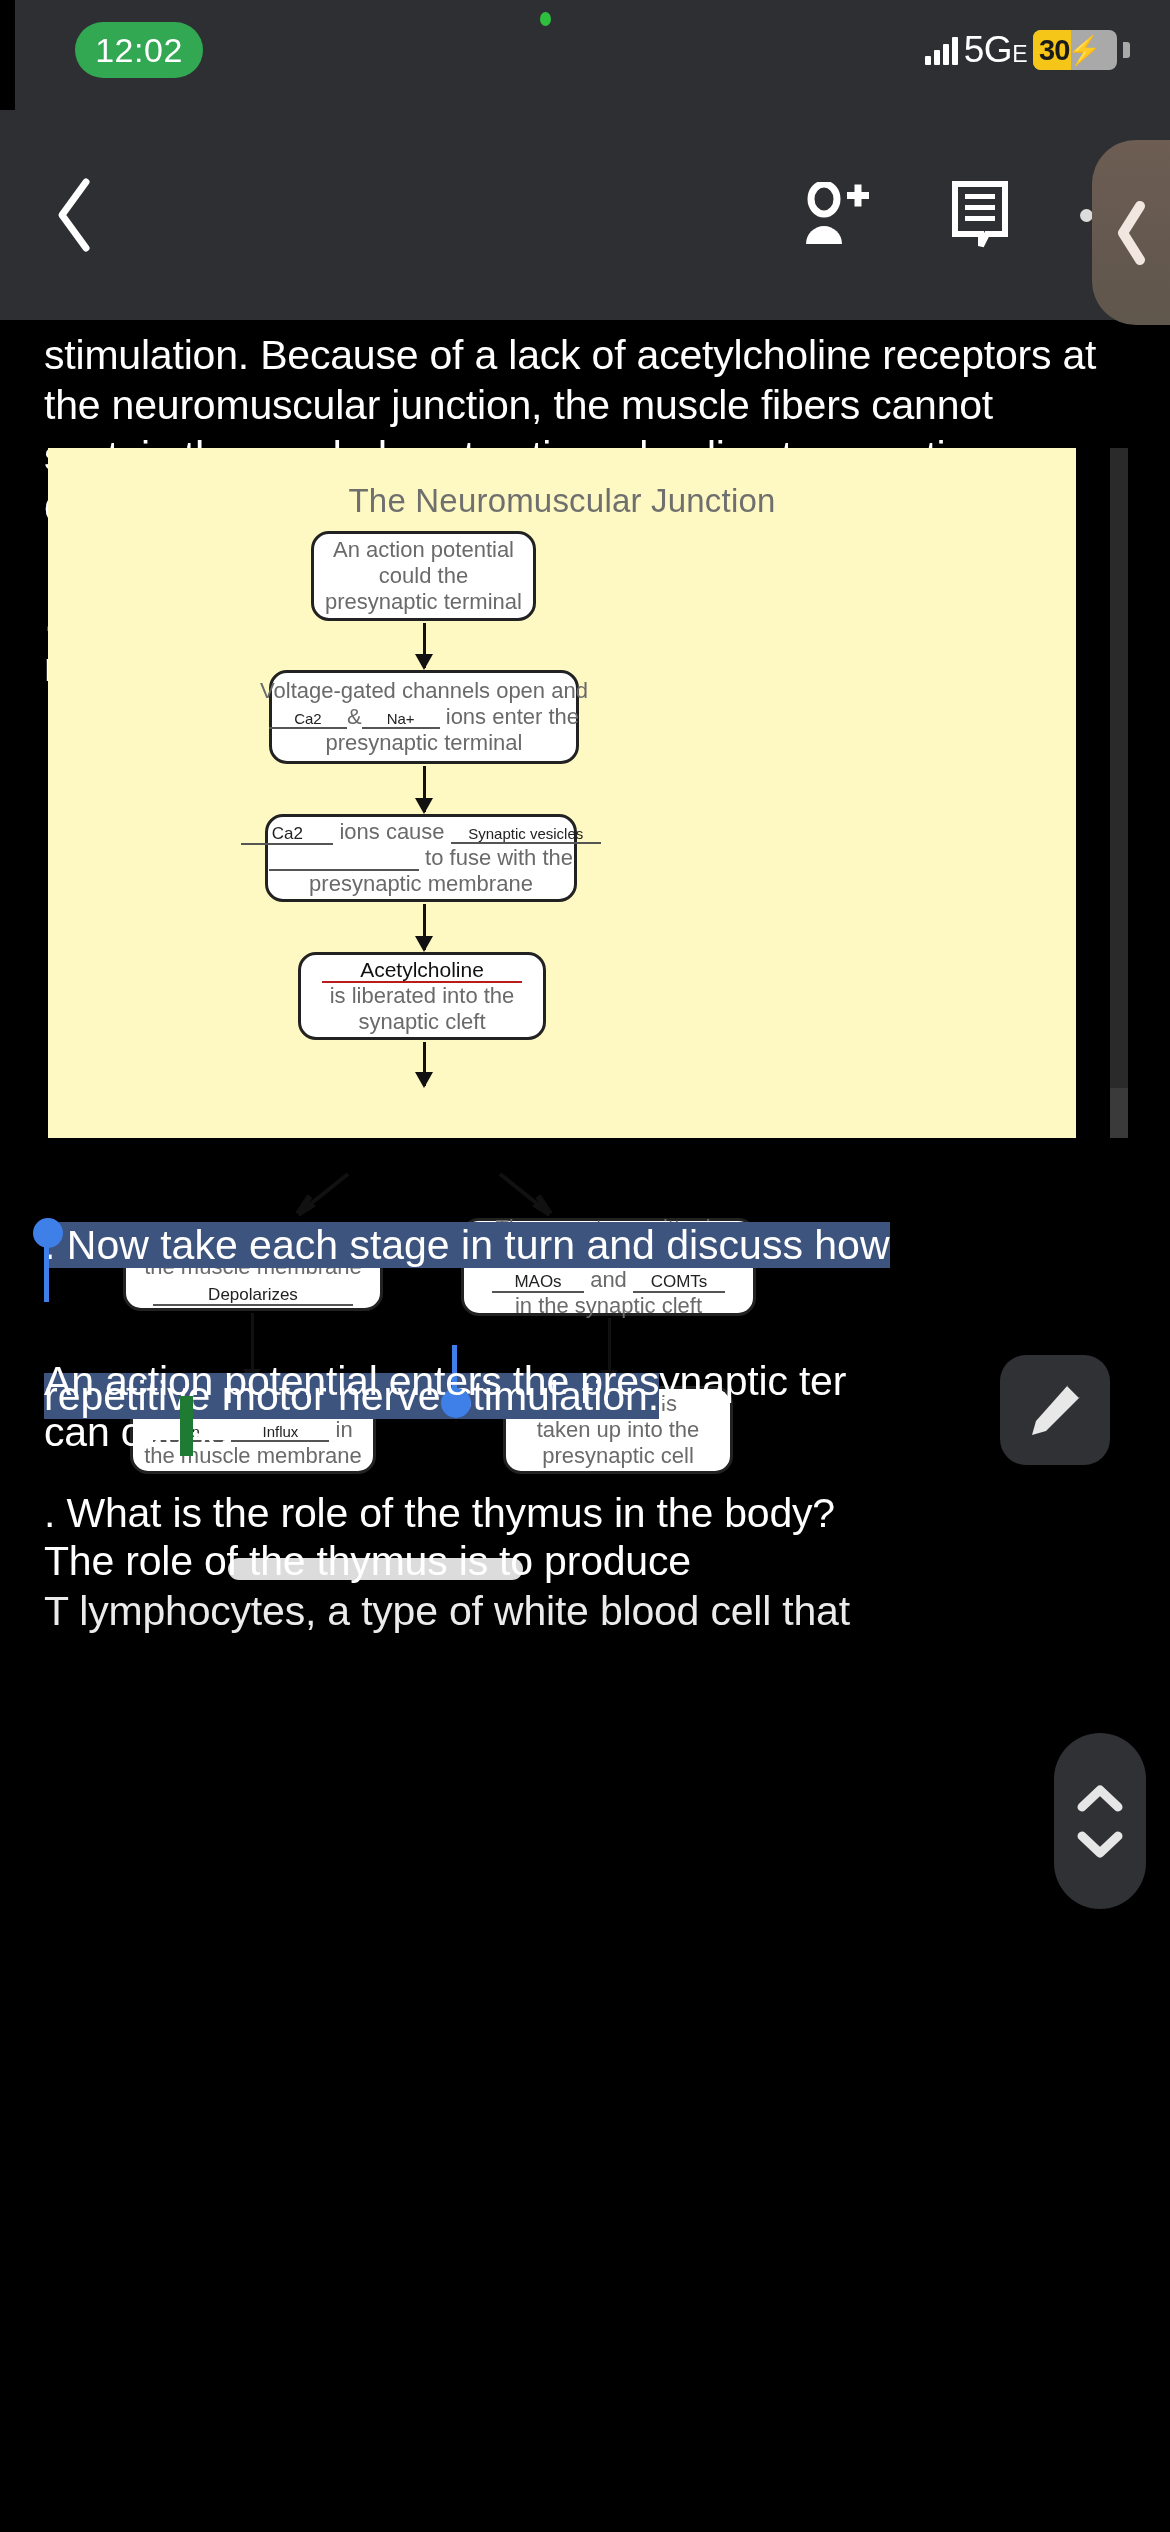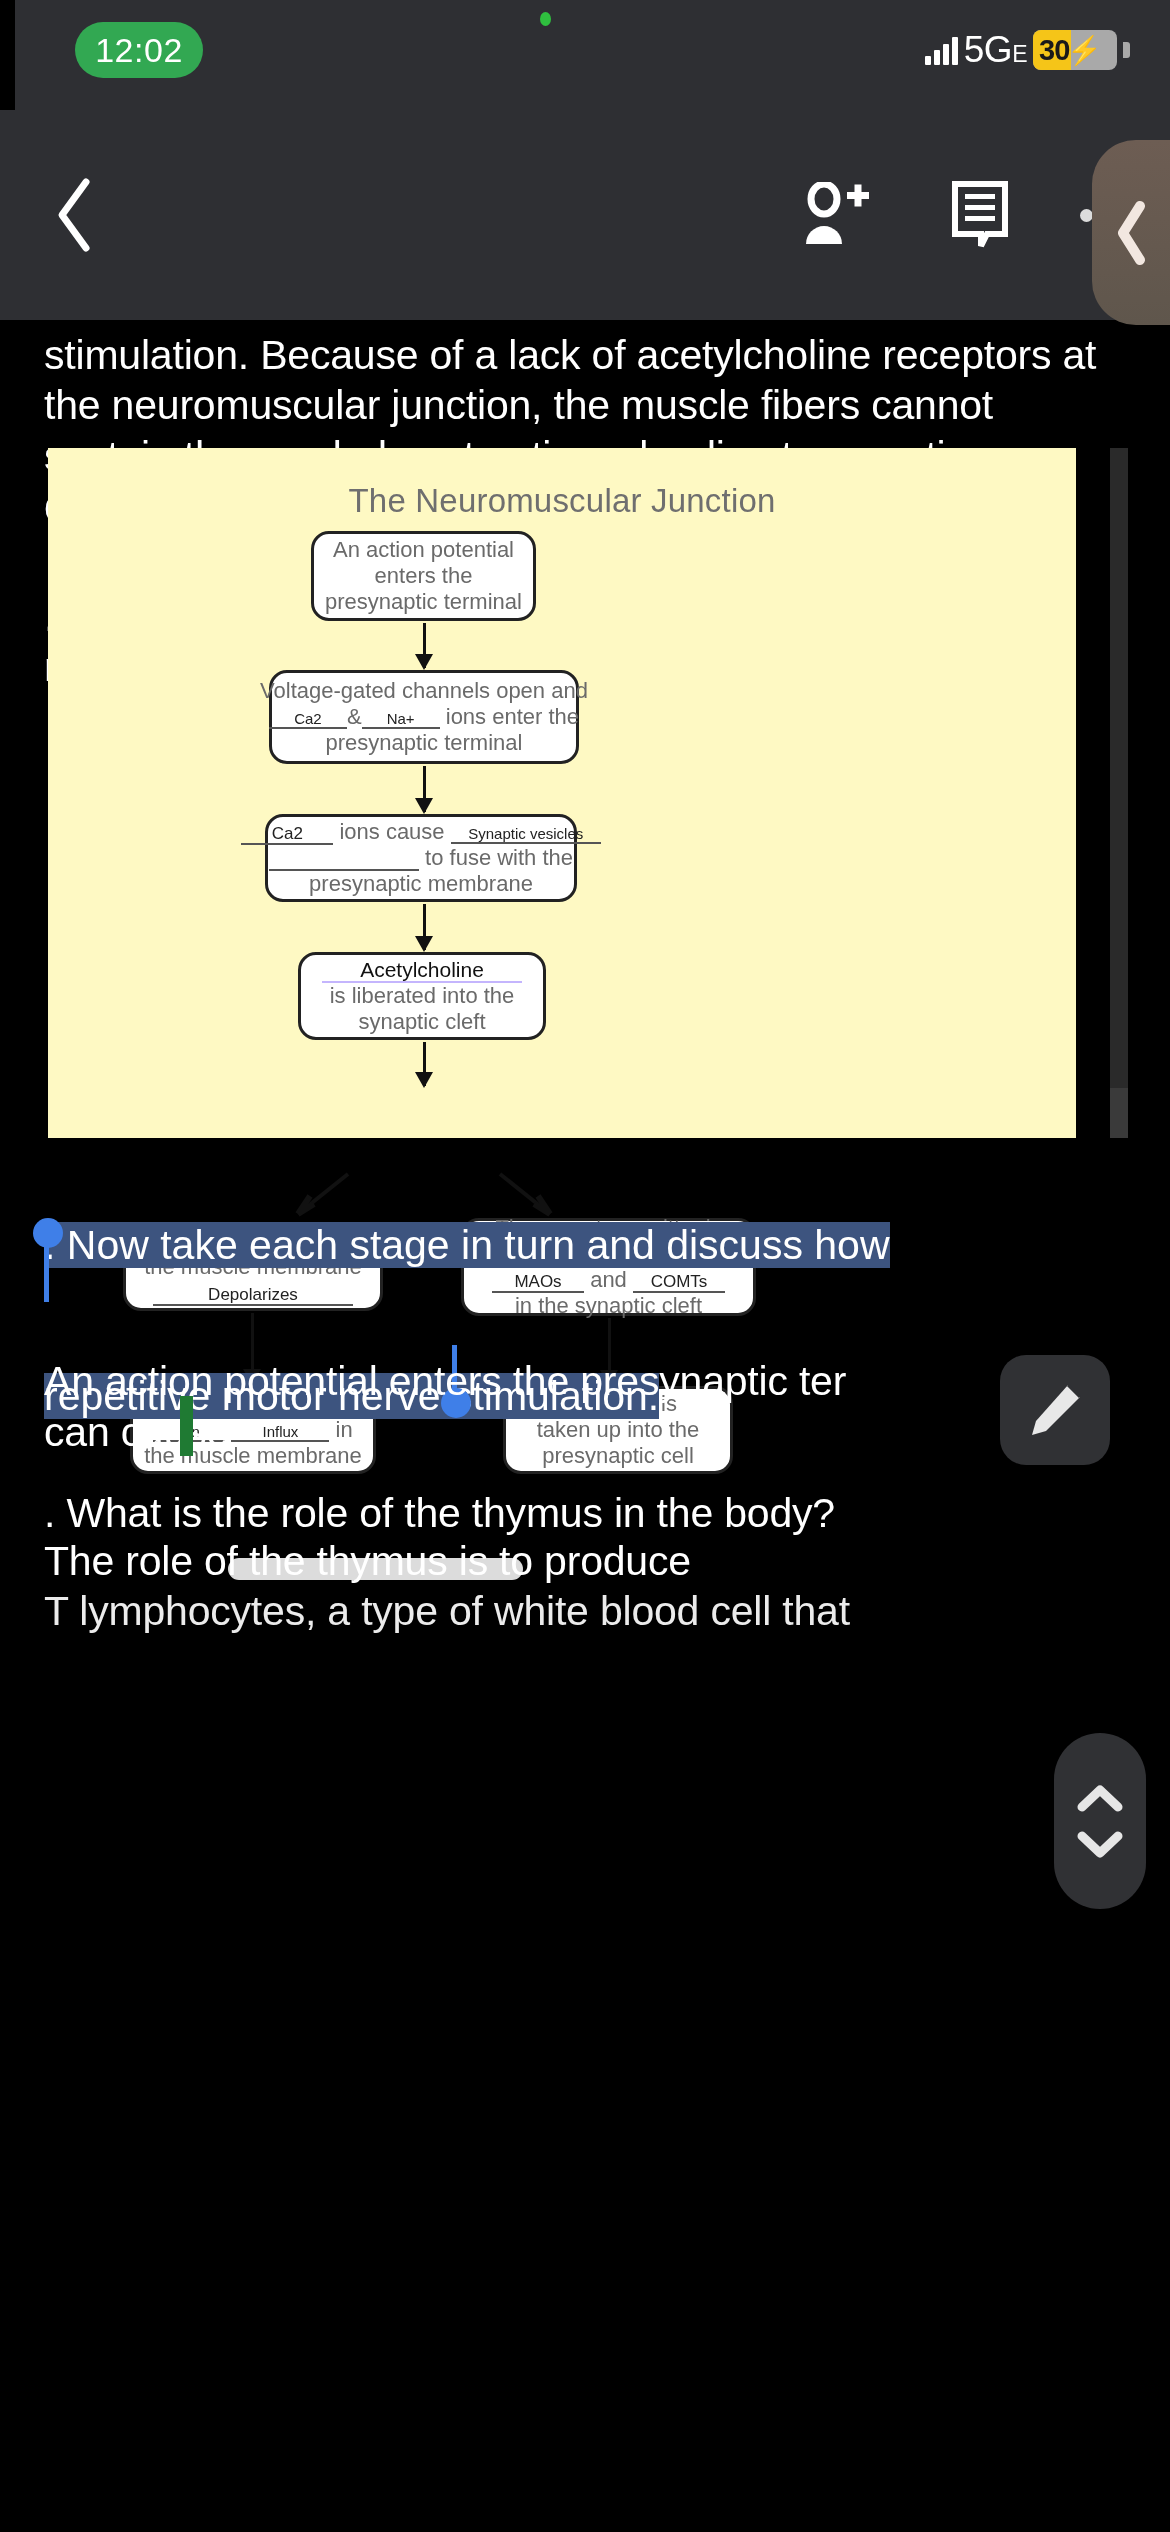--- a/index.html
+++ b/index.html
@@ -70,21 +70,21 @@
   .node{ position:absolute; border:3px solid #222; border-radius:18px;
      background:#fff; color:#6a6a6a; text-align:center;
      display:flex; flex-direction:column; align-items:center; justify-content:center;
      font-size:22px; line-height:1.18; padding:6px 10px; }
   .node .ln{ white-space:nowrap; }
   .blank{ display:inline-block; border-bottom:2px solid #555; min-width:92px;
      color:#222; font-size:17px; line-height:1.0; vertical-align:baseline;
      padding:0 4px 1px; }
   .blank.sm{ font-size:15px; min-width:78px;}
   .blank.wide{ min-width:150px; }
-  .blank.ovr{ border-bottom:2px solid #c4b5fd; color:#111; }
+  .blank.ovr{ border-bottom:2px solid #b91c1c; color:#111; }
 
   .arrow{ position:absolute; width:3px; background:#111; }
   .arrow:after{ content:""; position:absolute; left:-8px; bottom:-2px;
      border-left:9px solid transparent; border-right:9px solid transparent;
      border-top:16px solid #111; }
 
   
   .sel-block{ position:absolute; left:0; width:1170px; }
   .selline{ position:relative; display:inline; background:#3d547f;
      color:#fff; font-size:41px; }
@@ -175,21 +175,21 @@
   <div class="para p1">stimulation. Because of a lack of acetylcholine receptors at the neuromuscular junction, the muscle fibers cannot sustain the needed contractions, leading to a continuous decline in muscle strength and endurance.</div>
   <div class="para p2">. Fill in the blanks in the accompanying flow chart of the neuromuscular junction (see next page).</div>
 
   <div class="chart-wrap">
     <div class="chart-card">
 
       <div class="chart-title">The Neuromuscular Junction</div>
 
       <div class="node" style="left:263px; top:83px; width:225px; height:90px;">
         <div class="ln">An action potential</div>
-        <div class="ln">enters the</div>
+        <div class="ln">could the</div>
         <div class="ln">presynaptic terminal</div>
       </div>
       <div class="arrow" style="left:375px; top:175px; height:45px;"></div>
 
       <div class="node" style="left:221px; top:222px; width:310px; height:94px;">
         <div class="ln">Voltage-gated channels open and</div>
         <div class="ln">
           <span class="blank sm">Ca2</span><span>&amp;</span><span class="blank sm">Na+</span> <span>ions enter the</span>
         </div>
         <div class="ln">presynaptic terminal</div>

